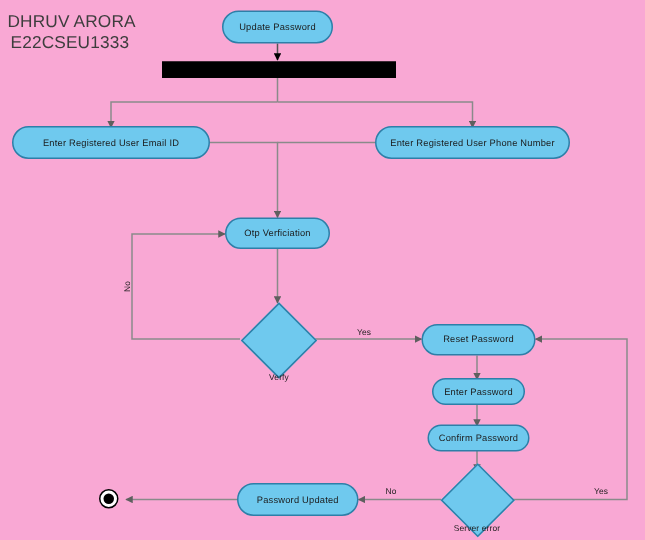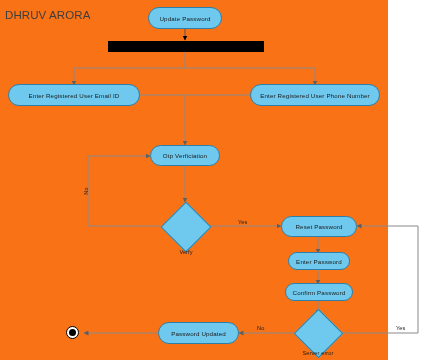--- a/index.html
+++ b/index.html
@@ -9,23 +9,23 @@
     background: #ffffff;
   }
   body {
     width: 430px;
     height: 360px;
     font-family: "Liberation Sans", sans-serif;
     overflow: hidden;
   }
   #canvas {
     position: relative;
-    width: 388px;
+    width: 430px;
     height: 360px;
-    background: #f97316;
+    background: #f9a8d4;
   }
   #wires {
     position: absolute;
     left: 0;
     top: 0;
     width: 430px;
     height: 360px;
   }
   .header-text {
     position: absolute;
@@ -138,20 +138,21 @@
 
       <path d="M 342 333 L 418 333 L 418 226 L 357 226" marker-end="url(#arrow)"></path>
 
       <path d="M 294 333 L 239 333" marker-end="url(#arrow)"></path>
 
       <path d="M 158 333 L 84 333" marker-end="url(#arrow)"></path>
     </g>
   </svg>
 
   <div class="header-text" style="left:5px; top:8px;">DHRUV ARORA</div>
+  <div class="header-text" style="left:7px; top:22px;">E22CSEU1333</div>
 
   <div class="node" style="left:148px; top:7px; width:74px; height:22px;">Update Password</div>
 
   <div class="fork-bar" style="left:108px; top:41px; width:154px; height:9px;"></div>
 
   <div class="node" style="left:8px; top:84px; width:132px; height:22px;">Enter Registered User Email ID</div>
 
   <div class="node" style="left:250px; top:84px; width:130px; height:22px;">Enter Registered User Phone Number</div>
 
   <div class="node" style="left:150px; top:145px; width:70px; height:21px;">Otp Verficiation</div>

